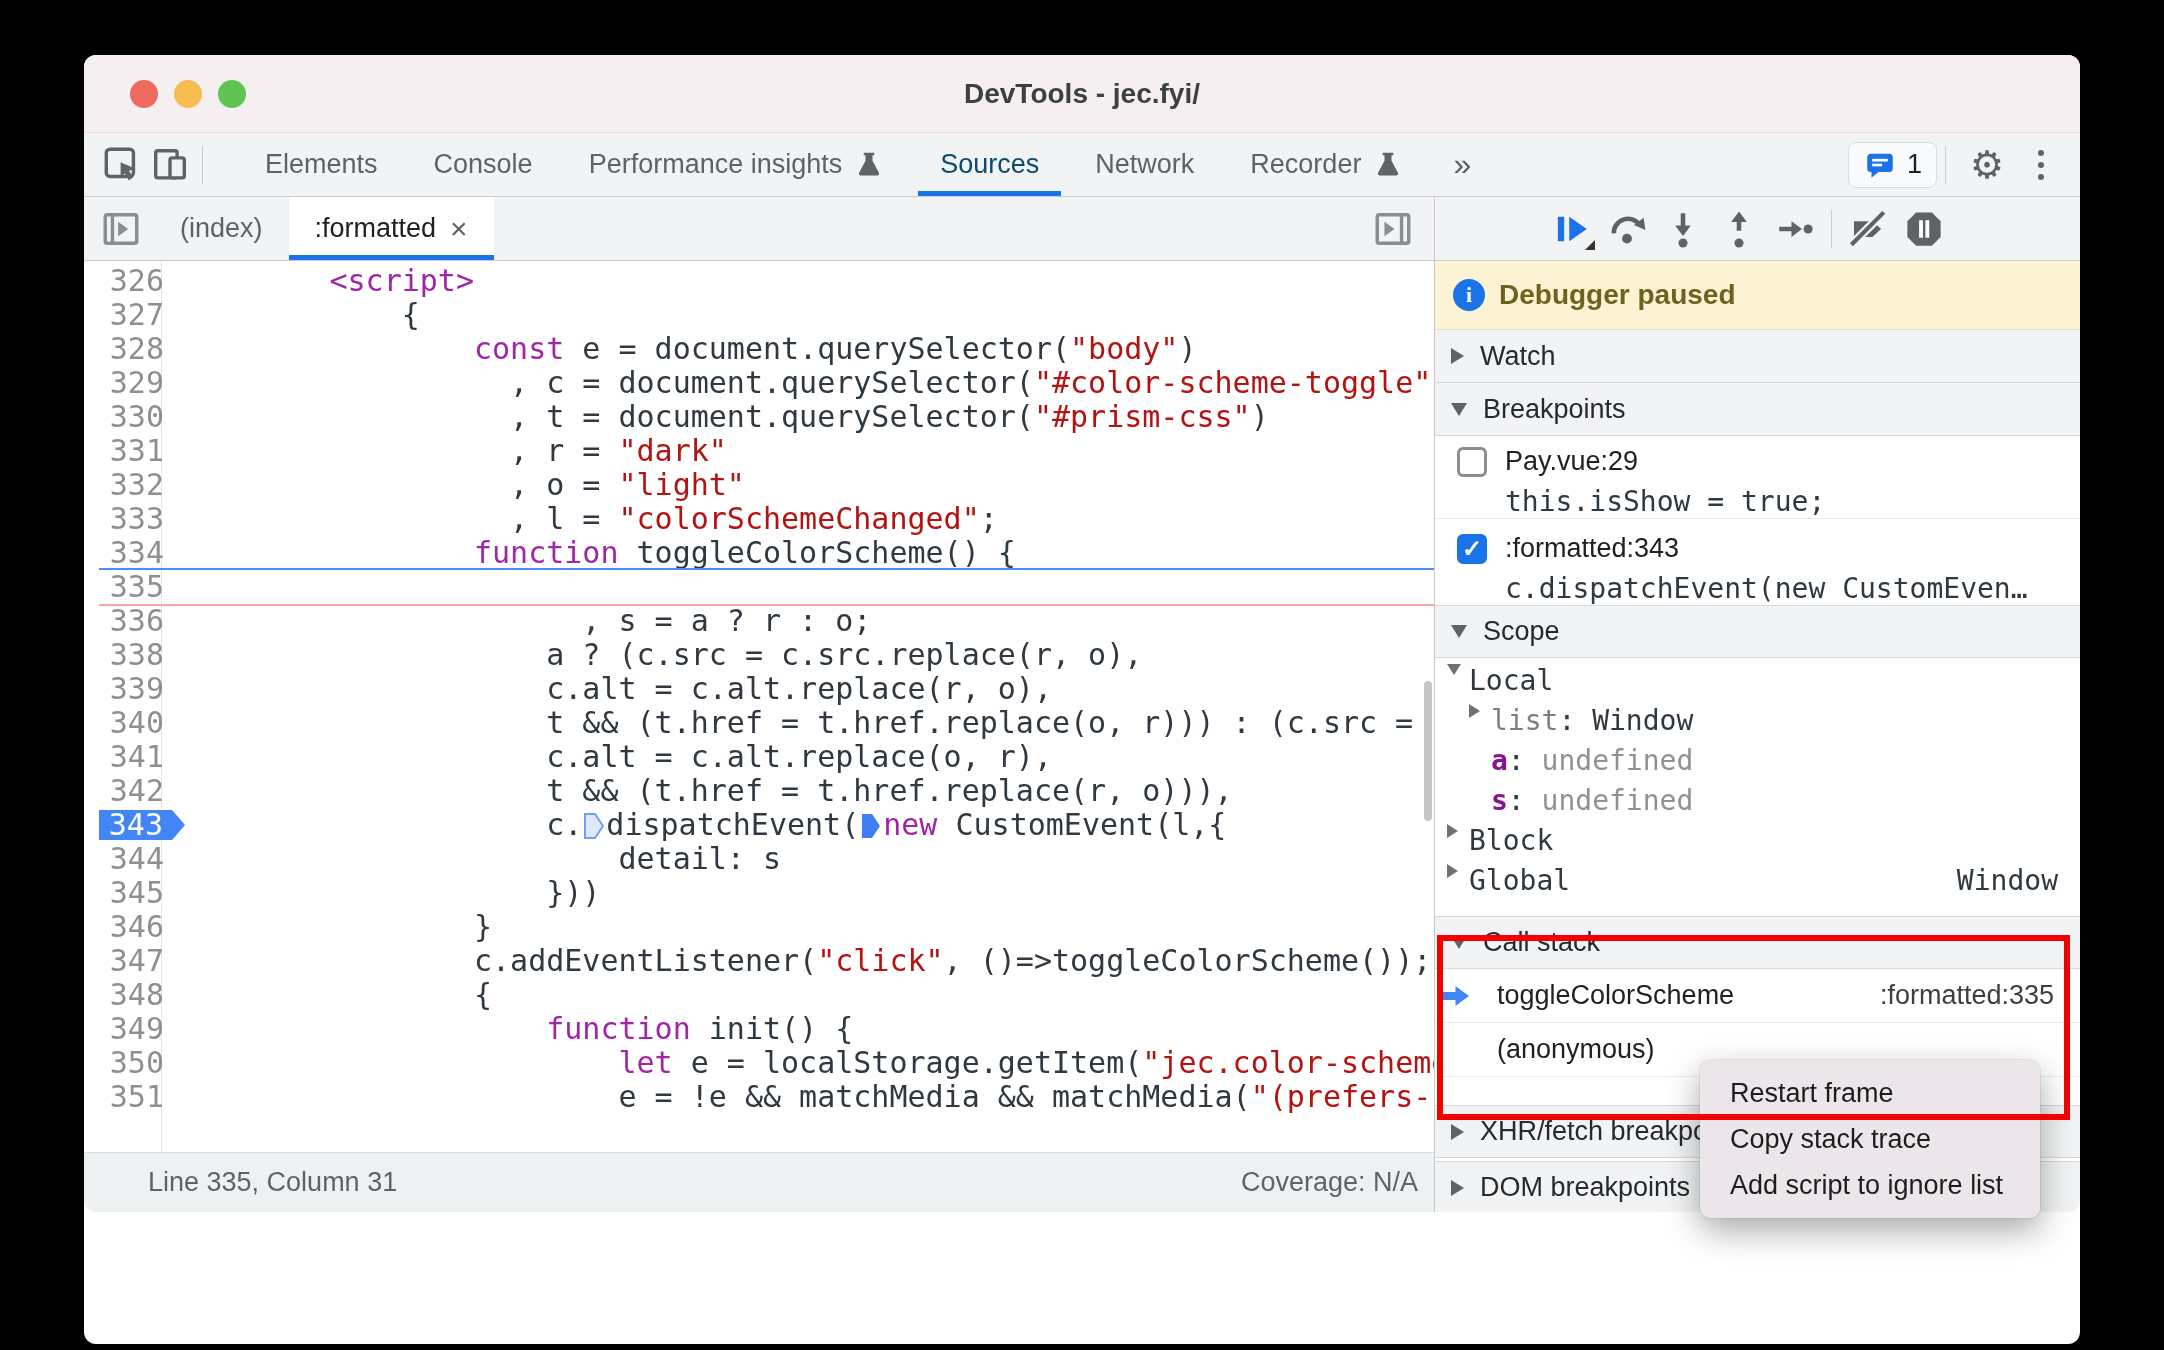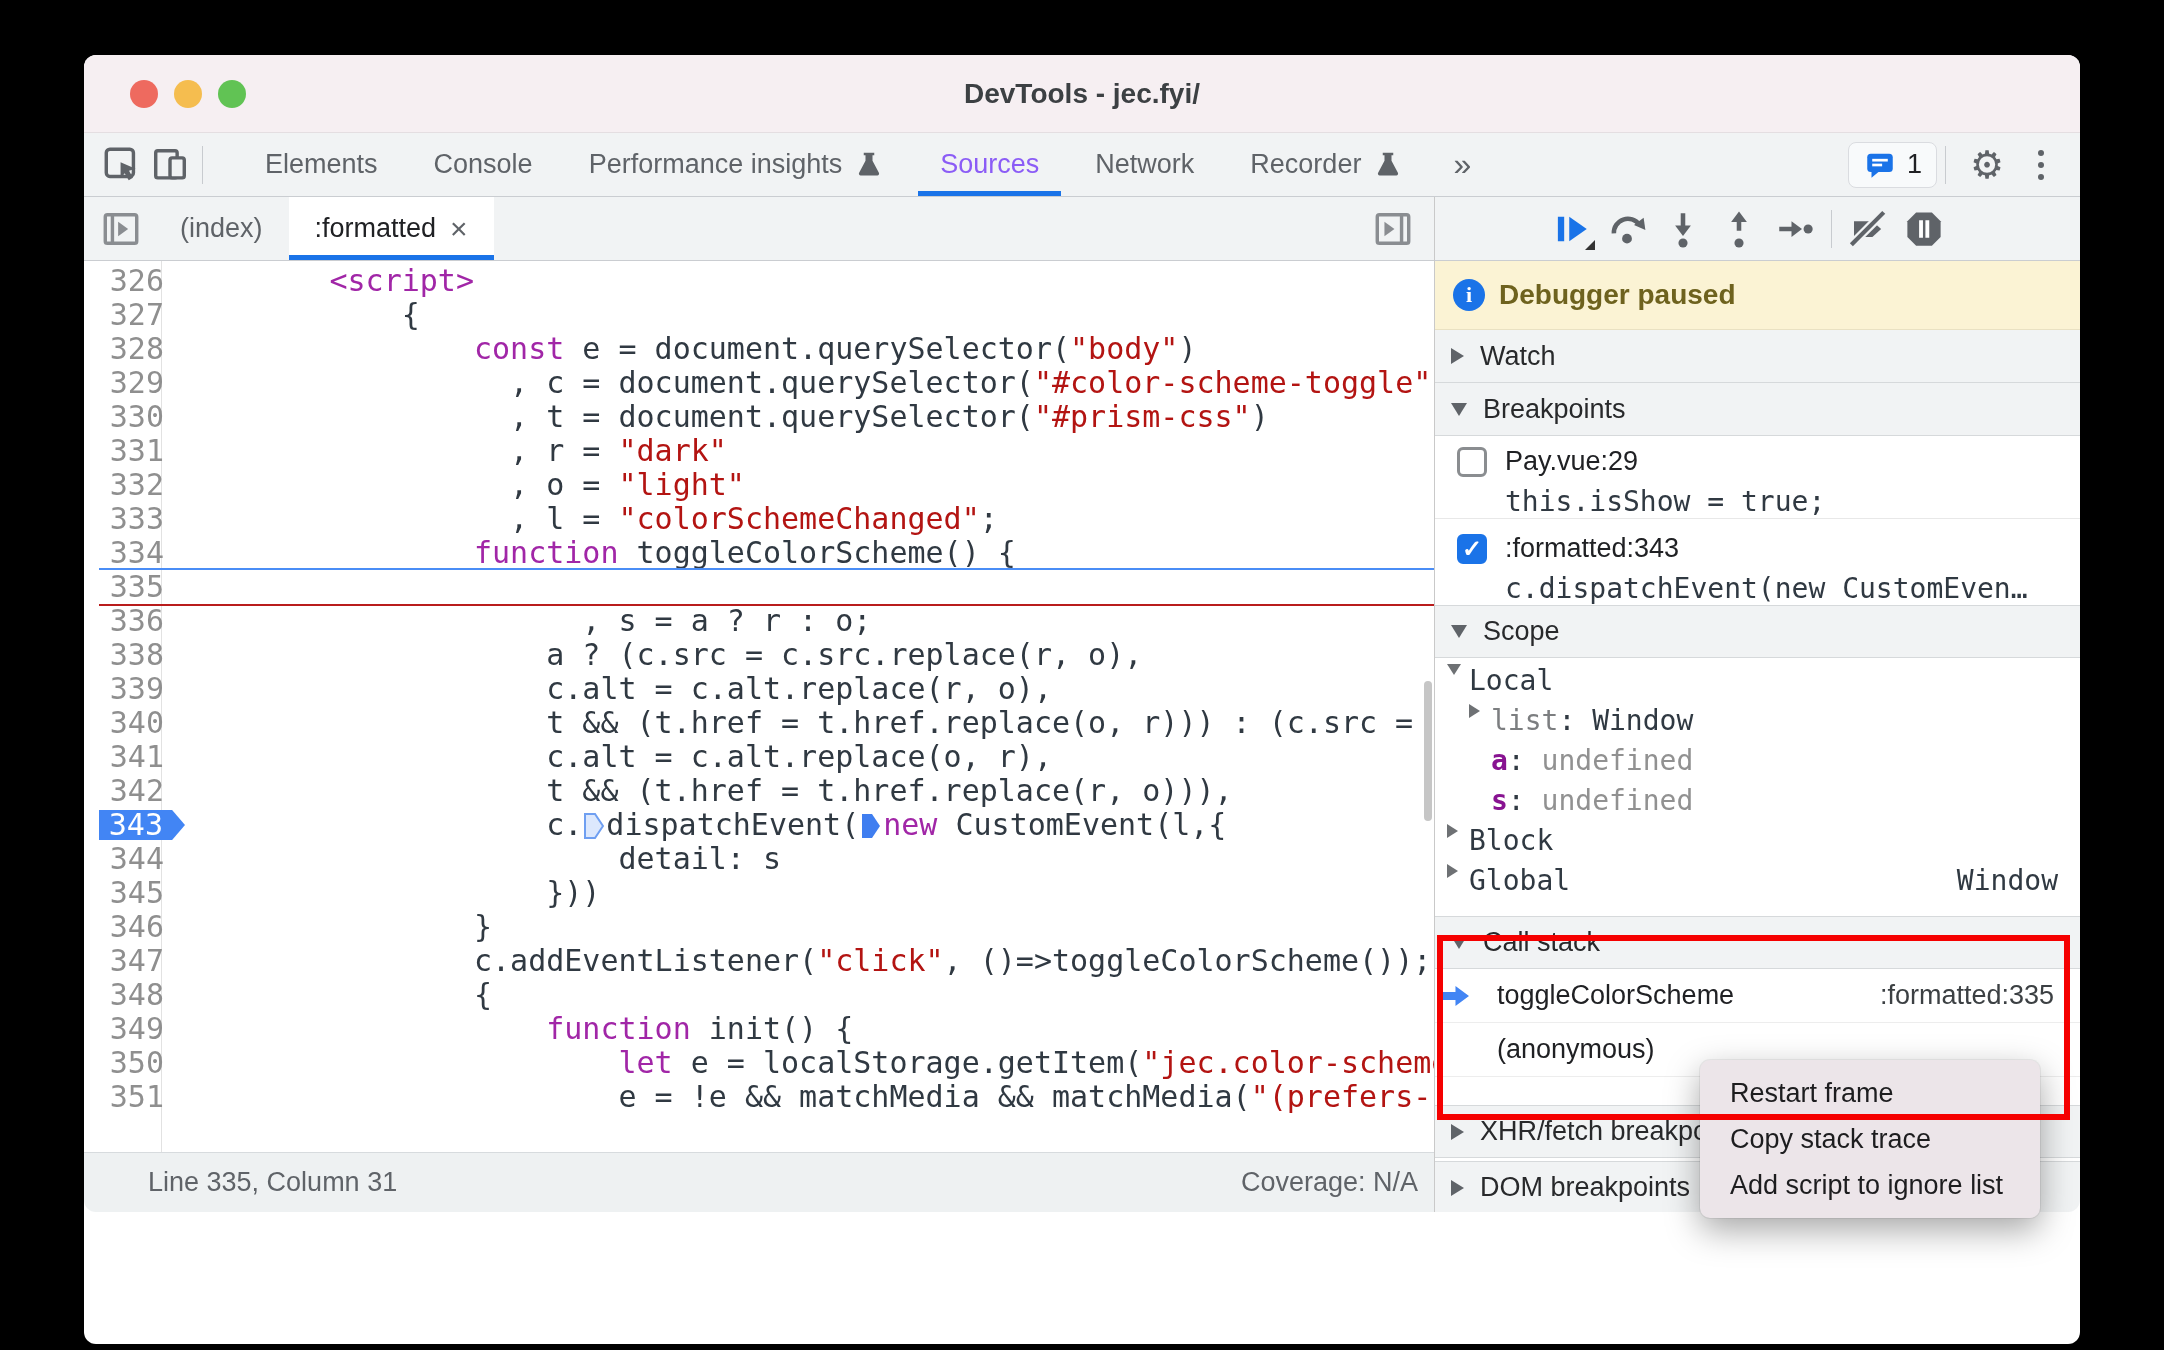--- a/index.html
+++ b/index.html
@@ -16,21 +16,21 @@
   .wtitle{position:absolute;left:0;right:0;top:0;height:78px;display:flex;align-items:center;
     justify-content:center;font-size:28px;font-weight:700;color:#3c4043;}
   
   .tabbar{position:absolute;left:0;top:78px;width:1996px;height:64px;background:#f1f3f4;
     border-bottom:1px solid #cacdd1;display:flex;align-items:center;}
   .tb-icon{width:48px;height:48px;display:flex;align-items:center;justify-content:center;flex:0 0 auto;}
   .vdiv{width:1px;height:38px;background:#c8cbcf;margin:0 8px;flex:0 0 auto;}
   .tabs{display:flex;height:100%;margin-left:26px;}
   .tab{display:flex;align-items:center;gap:12px;padding:0 28px;font-size:27px;color:#5f6368;
     position:relative;height:100%;}
-  .tab.active{color:#8b5cf6;}
+  .tab.active{color:#0c4a6e;}
   .tab.active::after{content:"";position:absolute;left:6px;right:6px;bottom:0;height:5px;background:#1a73e8;}
   .chev{font-size:32px;color:#5f6368;padding:0 22px;}
   .right-cluster{margin-left:auto;display:flex;align-items:center;margin-right:18px;}
   .issues-pill{display:flex;align-items:center;gap:10px;border:1px solid #dadce0;border-radius:8px;
     height:46px;padding:0 14px;background:#f8fafb;font-size:27px;color:#202124;}
   .gear{font-family:"DejaVu Sans",sans-serif;font-size:38px;color:#5f6368;padding:0 16px;line-height:1;}
   .kebab{display:flex;flex-direction:column;gap:6px;padding:0 18px;}
   .kebab i{width:6px;height:6px;border-radius:50%;background:#5f6368;}
   
   .filetabs{position:absolute;left:0;top:142px;width:1350px;height:64px;background:#f1f3f4;
@@ -46,21 +46,21 @@
   .gutter-bg{position:absolute;left:0;top:0;width:78px;height:100%;background:#fff;border-right:1px solid #e2e2e2;}
   .code-rows{position:absolute;left:15px;top:3px;width:100%;}
   .code-row{display:flex;height:34px;position:relative;}
   .gutter{width:78px;flex:0 0 78px;text-align:right;padding-right:13px;
     font-family:"DejaVu Sans Mono",monospace;font-size:30px;line-height:34px;color:#8f8f8f;position:relative;z-index:2;}
   .code-line{font-family:"DejaVu Sans Mono",monospace;font-size:30px;line-height:34px;white-space:pre;
     color:#303942;padding-left:8px;flex:1;overflow:hidden;}
   .tok-k{color:#a126a7;}
   .tok-s{color:#b31412;}
   .tok-sel{background:#a6c8fa;}
-  .code-row.exec{border-top:2px solid #4a8df6;border-bottom:2px solid #b91c1c;height:38px;margin:-2px 0;z-index:1;}
+  .code-row.exec{border-top:2px solid #4a8df6;border-bottom:2px solid #fca5a5;height:38px;margin:-2px 0;z-index:1;}
   .code-row.exec .code-line{background:#d7e6fc;}
   .bp-flag{position:absolute;left:0;top:2px;width:86px;height:30px;background:#4285f4;color:#fff;
     clip-path:polygon(0 0,85% 0,100% 50%,85% 100%,0 100%);text-align:right;padding-right:22px;
     font-family:"DejaVu Sans Mono",monospace;font-size:30px;line-height:30px;}
   .marker{display:inline-block;vertical-align:-5px;margin:0 2px;}
   .scroll-thumb{position:absolute;right:2px;top:420px;width:8px;height:140px;background:#c6c6c6;border-radius:4px;}
   
   .statusbar{position:absolute;left:0;top:1097px;width:1350px;height:60px;background:#eef1f2;
     border-top:1px solid #d7dbde;border-radius:0 0 0 12px;display:flex;align-items:center;
     font-size:27px;color:#5f6368;}

